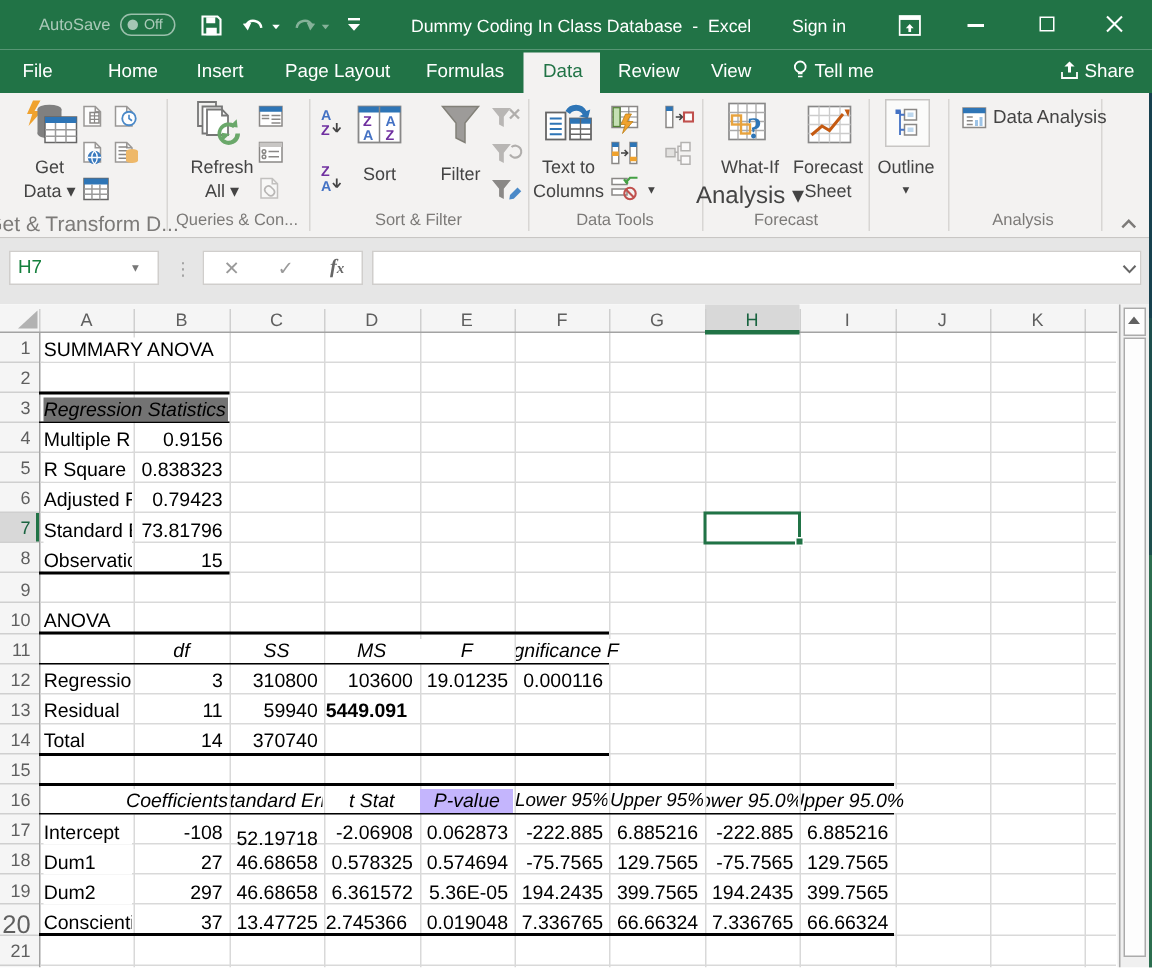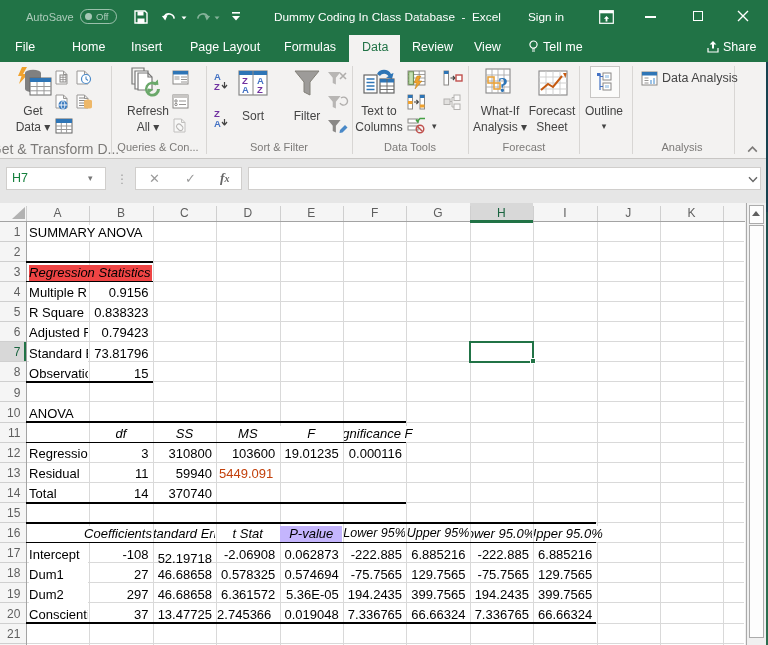--- a/index.html
+++ b/index.html
@@ -225,21 +225,21 @@
 </svg>
 <div class="ab nw" style="left:432px;top:121px;color:#444;font-size:9px;">▾</div>
 <svg class="ab" style="left:485px;top:68px" width="30" height="30" viewBox="0 0 30 30">
 <rect x="1" y="1" width="24" height="24" fill="#fff" stroke="#888" stroke-width="1.1"></rect>
 <path d="M1 7 h24 M1 13 h24 M1 19 h24 M7 1 v24 M13 1 v24 M19 1 v24" stroke="#aaa" stroke-width="0.9"></path>
 <rect x="3" y="9" width="6" height="6" fill="none" stroke="#e8a33d" stroke-width="1.6"></rect>
 <rect x="9" y="15" width="6" height="6" fill="none" stroke="#e8a33d" stroke-width="1.6"></rect>
 <text x="13" y="24" font-size="20" font-weight="bold" fill="#2e75b6" font-family="Liberation Serif">?</text>
 </svg>
 <div class="ab nw" style="left:500px;top:104px;transform:translateX(-50%);color:#444;font-size:12px;text-align:center;">What-If</div>
-<div class="ab nw" style="left:500px;top:120px;transform:translateX(-50%);color:#444;font-size:12px;text-align:center;">Analysis ▾</div>
+<div class="ab nw" style="left:500px;top:120px;transform:translateX(-50%);color:#444;font-size:16px;text-align:center;">Analysis ▾</div>
 <svg class="ab" style="left:538px;top:68px" width="30" height="30" viewBox="0 0 30 30">
 <rect x="1" y="3" width="28" height="24" fill="#fff" stroke="#888" stroke-width="1.1"></rect>
 <path d="M1 9 h28 M1 15 h28 M1 21 h28 M8 3 v24 M15 3 v24 M22 3 v24" stroke="#ccc" stroke-width="0.9"></path>
 <path d="M3 22 l7 -6 l5 3 l9 -11" fill="none" stroke="#c55a11" stroke-width="2"></path>
 <path d="M25 5 l3.5 0 l-1 5 z" fill="#c55a11"></path>
 <path d="M3 22 l7 -6 l5 3" fill="none" stroke="#2e75b6" stroke-width="2" opacity="0"></path>
 </svg>
 <div class="ab nw" style="left:552px;top:104px;transform:translateX(-50%);color:#444;font-size:12px;text-align:center;">Forecast</div>
 <div class="ab nw" style="left:552px;top:120px;transform:translateX(-50%);color:#444;font-size:12px;text-align:center;">Sheet</div>
 <div class="ab" style="left:590px;top:66px;width:30px;height:32px;border:1px solid #c8c6c4;background:#fbfbfa;"></div>
@@ -338,21 +338,21 @@
 <div class="ab nw" style="left:20.4px;top:506.1px;transform:translateX(-100%);color:#5f5f5f;font-size:12px;">15</div>
 <div class="ab" style="left:0;top:522.0px;width:25.9px;height:1px;background:#cfcfcf;"></div>
 <div class="ab nw" style="left:20.4px;top:526.2px;transform:translateX(-100%);color:#5f5f5f;font-size:12px;">16</div>
 <div class="ab" style="left:0;top:542.1px;width:25.9px;height:1px;background:#cfcfcf;"></div>
 <div class="ab nw" style="left:20.4px;top:546.3000000000001px;transform:translateX(-100%);color:#5f5f5f;font-size:12px;">17</div>
 <div class="ab" style="left:0;top:562.2px;width:25.9px;height:1px;background:#cfcfcf;"></div>
 <div class="ab nw" style="left:20.4px;top:566.4000000000001px;transform:translateX(-100%);color:#5f5f5f;font-size:12px;">18</div>
 <div class="ab" style="left:0;top:582.3000000000001px;width:25.9px;height:1px;background:#cfcfcf;"></div>
 <div class="ab nw" style="left:20.4px;top:586.5px;transform:translateX(-100%);color:#5f5f5f;font-size:12px;">19</div>
 <div class="ab" style="left:0;top:602.4px;width:25.9px;height:1px;background:#cfcfcf;"></div>
-<div class="ab nw" style="left:20.4px;top:606.6000000000001px;transform:translateX(-100%);color:#5f5f5f;font-size:12px;text-align:right;">20</div>
+<div class="ab nw" style="left:20.4px;top:606.6000000000001px;transform:translateX(-100%);color:#5f5f5f;font-size:17px;text-align:right;">20</div>
 <div class="ab" style="left:0;top:622.5000000000001px;width:25.9px;height:1px;background:#cfcfcf;"></div>
 <div class="ab nw" style="left:20.4px;top:626.7px;transform:translateX(-100%);color:#5f5f5f;font-size:12px;">21</div>
 <div class="ab" style="left:0;top:642.6px;width:25.9px;height:1px;background:#cfcfcf;"></div>
 
 <div class="ab" style="left:89.3px;top:221.5px;width:1px;height:423.5px;background:#d9d9d9;z-index:1;"></div>
 <div class="ab" style="left:152.7px;top:221.5px;width:1px;height:423.5px;background:#d9d9d9;z-index:1;"></div>
 <div class="ab" style="left:216.1px;top:221.5px;width:1px;height:423.5px;background:#d9d9d9;z-index:1;"></div>
 <div class="ab" style="left:279.5px;top:221.5px;width:1px;height:423.5px;background:#d9d9d9;z-index:1;"></div>
 <div class="ab" style="left:342.9px;top:221.5px;width:1px;height:423.5px;background:#d9d9d9;z-index:1;"></div>
 <div class="ab" style="left:406.29999999999995px;top:221.5px;width:1px;height:423.5px;background:#d9d9d9;z-index:1;"></div>
@@ -376,21 +376,21 @@
 <div class="ab" style="left:26.9px;top:481.8px;width:717.6px;height:1px;background:#d9d9d9;z-index:1;"></div>
 <div class="ab" style="left:26.9px;top:501.90000000000003px;width:717.6px;height:1px;background:#d9d9d9;z-index:1;"></div>
 <div class="ab" style="left:26.9px;top:522.0px;width:717.6px;height:1px;background:#d9d9d9;z-index:1;"></div>
 <div class="ab" style="left:26.9px;top:542.1px;width:717.6px;height:1px;background:#d9d9d9;z-index:1;"></div>
 <div class="ab" style="left:26.9px;top:562.2px;width:717.6px;height:1px;background:#d9d9d9;z-index:1;"></div>
 <div class="ab" style="left:26.9px;top:582.3px;width:717.6px;height:1px;background:#d9d9d9;z-index:1;"></div>
 <div class="ab" style="left:26.9px;top:602.4000000000001px;width:717.6px;height:1px;background:#d9d9d9;z-index:1;"></div>
 <div class="ab" style="left:26.9px;top:622.5px;width:717.6px;height:1px;background:#d9d9d9;z-index:1;"></div>
 <div class="ab" style="left:26.9px;top:642.6px;width:717.6px;height:1px;background:#d9d9d9;z-index:1;"></div>
 <div class="ab nw" style="left:29.099999999999998px;top:224.9px;width:122.6px;height:16px;overflow:hidden;font-size:13px;color:#000;background:#fff;z-index:2;">SUMMARY ANOVA</div>
-<div class="ab nw" style="left:29.099999999999998px;top:265.09999999999997px;width:122.6px;height:16px;overflow:hidden;font-size:13px;color:#000;font-style:italic;background:#ef4444;z-index:2;">Regression Statistics</div>
+<div class="ab nw" style="left:29.099999999999998px;top:265.09999999999997px;width:122.6px;height:16px;overflow:hidden;font-size:13px;color:#000;font-style:italic;background:#737373;z-index:2;">Regression Statistics</div>
 <div class="ab nw" style="left:29.099999999999998px;top:285.2px;width:59.199999999999996px;height:16px;overflow:hidden;font-size:13px;color:#000;background:#fff;z-index:2;">Multiple R</div>
 <div class="ab nw" style="left:90.3px;top:285.2px;width:58.199999999999996px;text-align:right;font-size:13px;color:#000;z-index:2;">0.9156</div>
 <div class="ab nw" style="left:29.099999999999998px;top:305.29999999999995px;width:59.199999999999996px;height:16px;overflow:hidden;font-size:13px;color:#000;background:#fff;z-index:2;">R Square</div>
 <div class="ab nw" style="left:90.3px;top:305.29999999999995px;width:58.199999999999996px;text-align:right;font-size:13px;color:#000;z-index:2;">0.838323</div>
 <div class="ab nw" style="left:29.099999999999998px;top:325.4px;width:59.199999999999996px;height:16px;overflow:hidden;font-size:13px;color:#000;background:#fff;z-index:2;">Adjusted R Square</div>
 <div class="ab nw" style="left:90.3px;top:325.4px;width:58.199999999999996px;text-align:right;font-size:13px;color:#000;z-index:2;">0.79423</div>
 <div class="ab nw" style="left:29.099999999999998px;top:345.5px;width:59.199999999999996px;height:16px;overflow:hidden;font-size:13px;color:#000;background:#fff;z-index:2;">Standard Error</div>
 <div class="ab nw" style="left:90.3px;top:345.5px;width:58.199999999999996px;text-align:right;font-size:13px;color:#000;z-index:2;">73.81796</div>
 <div class="ab nw" style="left:29.099999999999998px;top:365.6px;width:59.199999999999996px;height:16px;overflow:hidden;font-size:13px;color:#000;background:#fff;z-index:2;">Observations</div>
 <div class="ab nw" style="left:90.3px;top:365.6px;width:58.199999999999996px;text-align:right;font-size:13px;color:#000;z-index:2;">15</div>
@@ -412,21 +412,21 @@
   </div>
 <div class="ab nw" style="left:29.099999999999998px;top:446.0px;width:59.199999999999996px;height:16px;overflow:hidden;font-size:13px;color:#000;background:#fff;z-index:2;">Regression</div>
 <div class="ab nw" style="left:90.3px;top:446.0px;width:58.199999999999996px;text-align:right;font-size:13px;color:#000;z-index:2;">3</div>
 <div class="ab nw" style="left:153.7px;top:446.0px;width:58.199999999999996px;text-align:right;font-size:13px;color:#000;z-index:2;">310800</div>
 <div class="ab nw" style="left:217.1px;top:446.0px;width:58.199999999999996px;text-align:right;font-size:13px;color:#000;z-index:2;">103600</div>
 <div class="ab nw" style="left:280.5px;top:446.0px;width:58.199999999999996px;text-align:right;font-size:13px;color:#000;z-index:2;">19.01235</div>
 <div class="ab nw" style="left:343.9px;top:446.0px;width:58.199999999999996px;text-align:right;font-size:13px;color:#000;z-index:2;">0.000116</div>
 <div class="ab nw" style="left:29.099999999999998px;top:466.1px;width:59.199999999999996px;height:16px;overflow:hidden;font-size:13px;color:#000;background:#fff;z-index:2;">Residual</div>
 <div class="ab nw" style="left:90.3px;top:466.1px;width:58.199999999999996px;text-align:right;font-size:13px;color:#000;z-index:2;">11</div>
 <div class="ab nw" style="left:153.7px;top:466.1px;width:58.199999999999996px;text-align:right;font-size:13px;color:#000;z-index:2;">59940</div>
-<div class="ab nw" style="left:217.1px;top:466.1px;width:58.199999999999996px;text-align:center;font-size:13px;color:#c2410c;z-index:2;">5449.091</div>
+<div class="ab nw" style="left:217.1px;top:466.1px;width:58.199999999999996px;text-align:left;font-size:13px;color:#000000;z-index:2;font-weight:bold;">5449.091</div>
 <div class="ab nw" style="left:29.099999999999998px;top:486.2px;width:59.199999999999996px;height:16px;overflow:hidden;font-size:13px;color:#000;background:#fff;z-index:2;">Total</div>
 <div class="ab nw" style="left:90.3px;top:486.2px;width:58.199999999999996px;text-align:right;font-size:13px;color:#000;z-index:2;">14</div>
 <div class="ab nw" style="left:153.7px;top:486.2px;width:58.199999999999996px;text-align:right;font-size:13px;color:#000;z-index:2;">370740</div>
 <div class="ab" style="left:76.1px;top:526.4px;width:75.6px;height:16px;overflow:hidden;background:#fff;z-index:2;">
     <div class="ab nw" style="left:-38.099999999999994px;top:0;width:160px;text-align:center;font-size:13px;color:#000;font-style:italic;">Coefficients</div>
   </div>
 <div class="ab" style="left:153.5px;top:526.4px;width:61.6px;height:16px;overflow:hidden;background:#fff;z-index:2;">
     <div class="ab nw" style="left:-46.60000000000002px;top:0;width:160px;text-align:center;font-size:13px;color:#000;font-style:italic;">Standard Error</div>
   </div>
 <div class="ab" style="left:216.9px;top:526.4px;width:61.6px;height:16px;overflow:hidden;background:#fff;z-index:2;">

